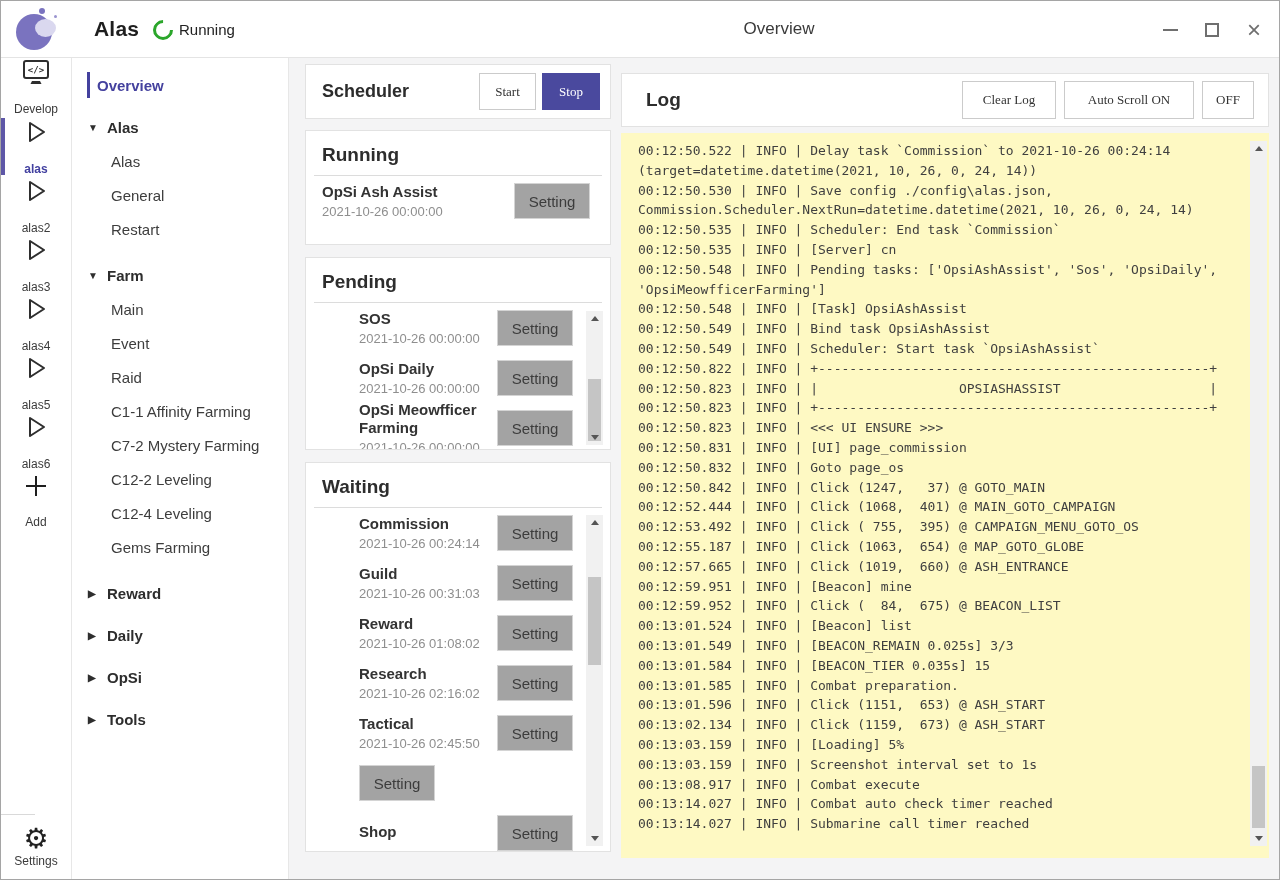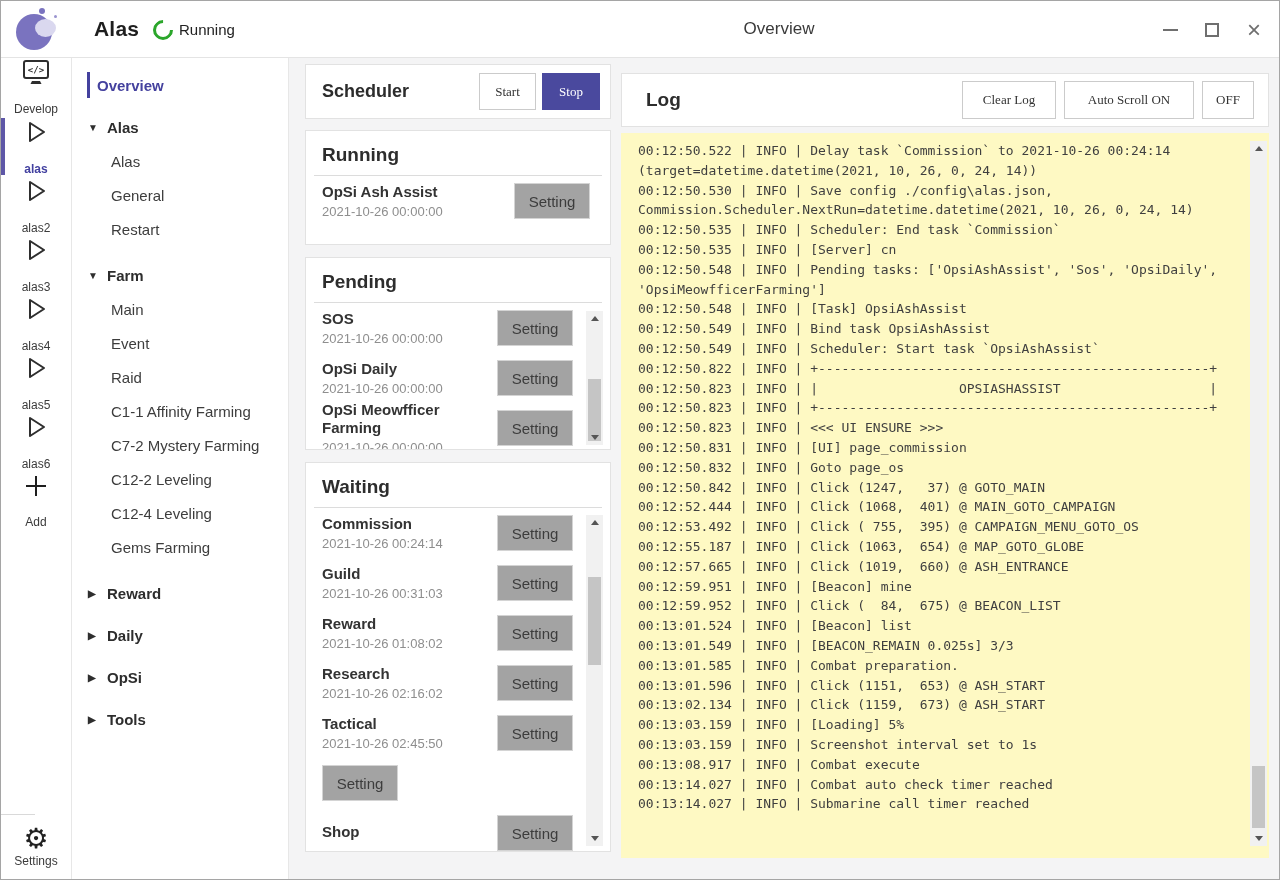--- a/index.html
+++ b/index.html
@@ -62,21 +62,21 @@
          font-size:13px; color:#333; cursor:pointer; }
   .btn-start { width:57px; height:37px; margin-right:6px; }
   .btn-stop { width:58px; height:37px; background:#4a499e; color:#fff; border:1px solid #4a499e; }
 
   .card-title { font-size:19px; font-weight:700; color:#2d2d2d; margin:0 -8px; padding:13px 8px 9px;
                 border-bottom:1px solid #dcdcdc; }
   .card-running { height:115px; margin-bottom:12px; }
   .card-pending { height:193px; margin-bottom:12px; }
   .card-waiting { height:390px; }
   .rows { }
-  .rows.scrolled { margin-right:21px; }
+  .rows.scrolled { margin-right:21px;margin-left:37px; }
   .rows.plain { margin-right:4px; }
   .task-row { display:flex; align-items:center; height:50px; }
   .task-info { flex:1; min-width:0; padding-right:6px; }
   .task-name { font-size:15px; font-weight:700; color:#333; line-height:18px; max-width:160px; }
   .task-time { font-size:13px; color:#8e8e8e; margin-top:3px; }
   .btn-setting { width:76px; height:36px; font-size:15px; color:#3c3c3c; border:1px solid #d4d4d4;
                  background:#a3a3a3; cursor:pointer; flex:0 0 76px; }
 
   
   .vscroll { position:absolute; width:17px; background:#f1f1f1; }
@@ -485,20 +485,21 @@
         <div class="log-line">00:12:57.665 | INFO | Click (1019,  660) @ ASH_ENTRANCE</div>
 
         <div class="log-line">00:12:59.951 | INFO | [Beacon] mine</div>
 
         <div class="log-line">00:12:59.952 | INFO | Click (  84,  675) @ BEACON_LIST</div>
 
         <div class="log-line">00:13:01.524 | INFO | [Beacon] list</div>
 
         <div class="log-line">00:13:01.549 | INFO | [BEACON_REMAIN 0.025s] 3/3</div>
 
+        <div class="log-line">00:13:01.584 | INFO | [BEACON_TIER 0.035s] 15</div>
 
         <div class="log-line">00:13:01.585 | INFO | Combat preparation.</div>
 
         <div class="log-line">00:13:01.596 | INFO | Click (1151,  653) @ ASH_START</div>
 
         <div class="log-line">00:13:02.134 | INFO | Click (1159,  673) @ ASH_START</div>
 
         <div class="log-line">00:13:03.159 | INFO | [Loading] 5%</div>
 
         <div class="log-line">00:13:03.159 | INFO | Screenshot interval set to 1s</div>

